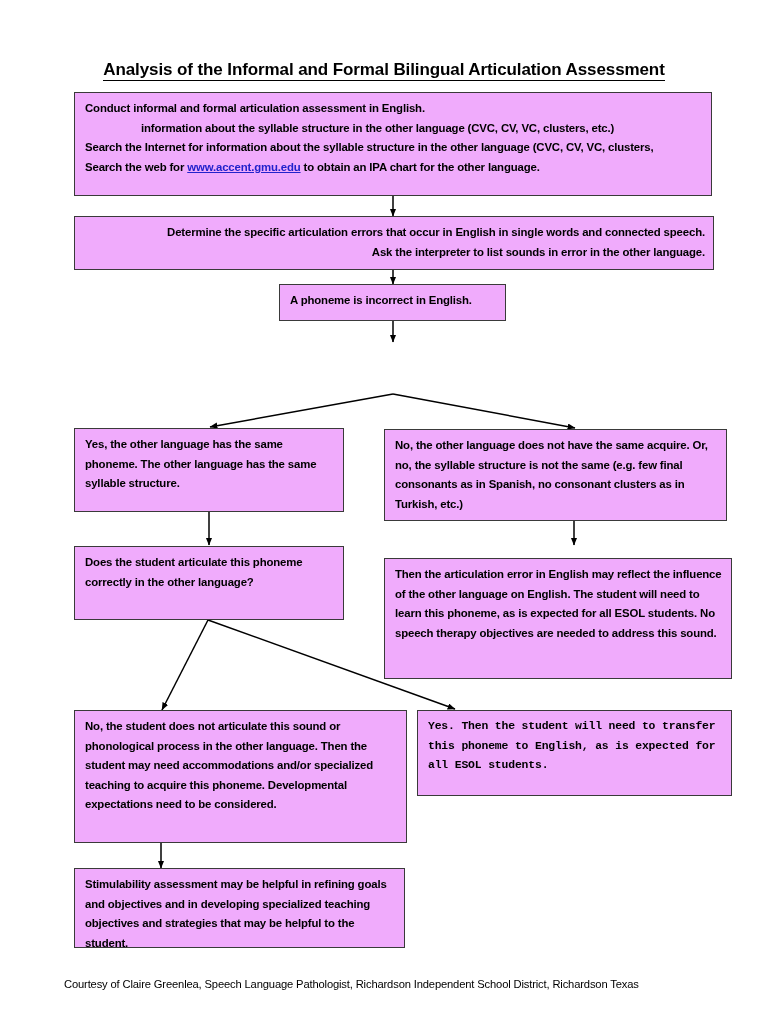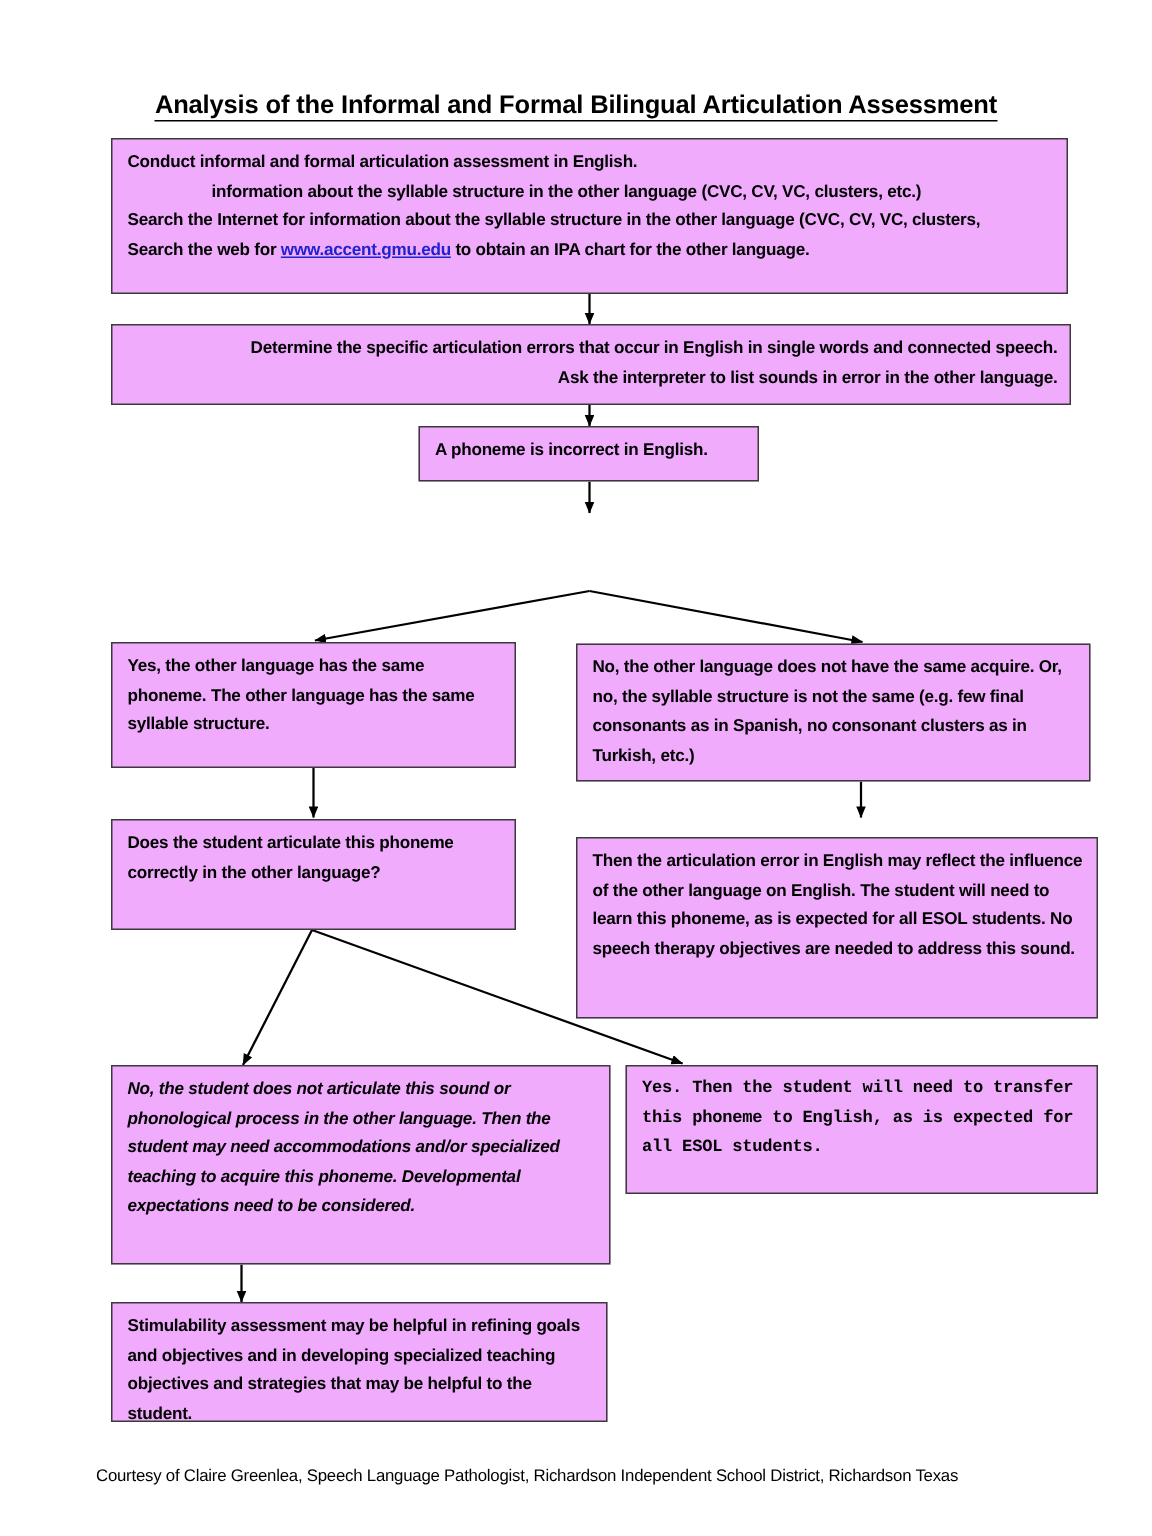--- a/index.html
+++ b/index.html
@@ -146,21 +146,21 @@
   </div>
 
   <div class="box" style="left:74px; top:546px; width:270px; height:74px;">
     <p class="wrap">Does the student articulate this phoneme correctly in the other language?</p>
   </div>
 
   <div class="box" style="left:384px; top:546px; width:348px; height:121px;margin-top:12px;">
     <p class="wrap">Then the articulation error in English may reflect the influence of the other language on English.  The student will need to learn this phoneme, as is expected for all ESOL students.  No speech therapy objectives are needed to address this sound.</p>
   </div>
 
-  <div class="box" style="left:74px; top:710px; width:333px; height:133px;font-style:italic;">
+  <div class="box" style="left:74px; top:710px; width:333px; height:133px;">
     <p class="wrap">No, the student does not articulate this sound or phonological process in the other language.  Then the student may need accommodations and/or specialized teaching to acquire this phoneme.  Developmental expectations need to be considered.</p>
   </div>
 
   <div class="box" style="left:417px; top:710px; width:315px; height:86px;font-family:Liberation Mono, monospace;">
     <p class="wrap">Yes.  Then the student will need to transfer this phoneme to English, as is expected for all ESOL students.</p>
   </div>
 
   <div class="box" style="left:74px; top:868px; width:331px; height:80px;">
     <p class="wrap">Stimulability assessment may be helpful in refining goals and objectives and in developing specialized teaching objectives and strategies that may be helpful to the student.</p>
   </div>

